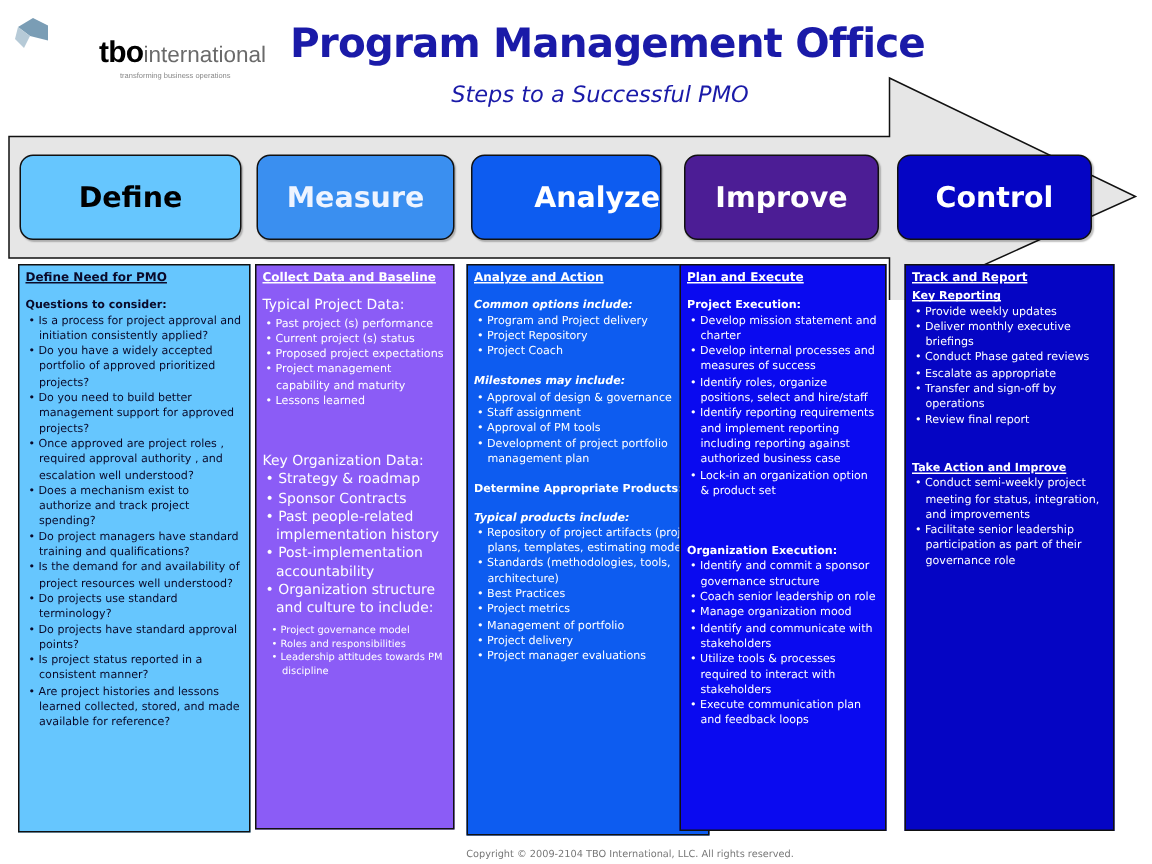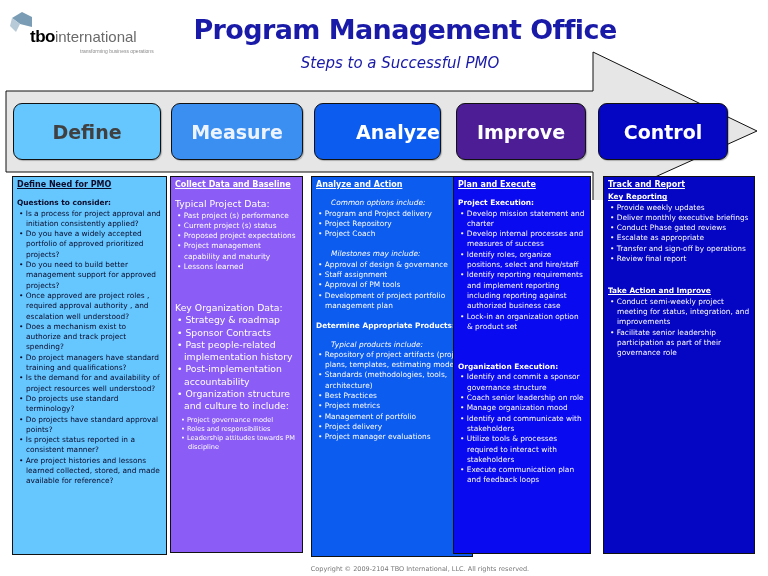--- a/index.html
+++ b/index.html
@@ -1,35 +1,35 @@
 <!DOCTYPE html>
 <html><head>
 <meta charset="utf-8">
 <style>
   html, body { margin:0; padding:0; }
   body { width:768px; height:576px; background:#ffffff; position:relative; overflow:hidden;
          font-family:"Liberation Sans", sans-serif; }
   .logo { position:absolute; left:8px; top:10px; width:160px; height:45px; }
   .logo-word { position:absolute; left:22px; top:14px; font-size:20px; color:#000; white-space:nowrap; }
-  .logo-word b { font-weight:bold; font-size:17px; letter-spacing:-0.5px; }
+  .logo-word b { font-weight:bold; font-size:20px; letter-spacing:-0.5px;margin-left:36px; }
   .logo-word span { font-weight:normal; color:#6a6a6a; font-size:15px; }
   .logo-tag { position:absolute; left:72px; top:38px; font-size:5px; color:#888; white-space:nowrap; }
   .title { position:absolute; left:180px; top:14px; width:450px; text-align:center;
            font-family:"DejaVu Sans", sans-serif; font-weight:bold; font-size:27px; color:#1a1aa8; letter-spacing:-0.6px; }
   .subtitle { position:absolute; left:250px; top:54px; width:300px; text-align:center;
               font-family:"DejaVu Sans", sans-serif; font-style:italic; font-size:15px; color:#1a1aa8; }
   svg.arrow { position:absolute; left:0; top:0; }
   .phase { position:absolute; top:103px; height:55px; border:1px solid #111; border-radius:9px;
            display:flex; align-items:center; justify-content:center;
            font-family:"DejaVu Sans", sans-serif; font-weight:bold; font-size:19px; box-shadow:1px 1px 1px rgba(0,0,0,.25);}
   .col { position:absolute; top:176px; height:377px; border:1px solid #111; box-sizing:border-box;
          padding:3px 4px; font-family:"DejaVu Sans", sans-serif; font-size:7.4px; line-height:10.3px; color:#fff; overflow:hidden; }
   .col .h { text-decoration:underline; font-weight:bold; font-size:8px; margin-bottom:8px; }
   .col .sh { font-weight:bold; margin-top:0; }
-  .col .it { font-style:italic; font-weight:normal;margin-left:15px; }
+  .col .it { font-style:italic; font-weight:bold; }
   .col ul { list-style:none; margin:0; padding:0; }
   .col li { padding-left:9px; text-indent:-7px; }
   .col li::before { content:"• "; }
   .gap { height:10px; }
   .big { font-size:9.3px; line-height:12.2px; }
   .small { font-size:6.6px; line-height:9px; }
   .copyright { position:absolute; left:0; width:768px; top:565px; text-align:center;
                font-size:6.5px; color:#777; font-family:"DejaVu Sans", sans-serif;padding-left:36px; }
 </style>
 </head>
@@ -46,21 +46,21 @@
   <div class="logo-tag">transforming business operations</div>
 </div>
 
 <div class="title">Program Management Office</div>
 <div class="subtitle">Steps to a Successful PMO</div>
 
 <svg class="arrow" width="768" height="200">
   <polygon points="6,91 593,91 593,52 757,131 593,205 593,172 6,172" fill="#e6e6e6" stroke="#111" stroke-width="1"></polygon>
 </svg>
 
-<div class="phase" style="left:13px;width:146px;background:#66c6fe;color:#404040;">
+<div class="phase" style="left:13px;width:146px;background:#66c6fe;color:#000000;">
     <span>Define</span>
   </div>
 <div class="phase" style="left:171px;width:130px;background:#3a8ff0;color:#eef4ff;">
     <span>Measure</span>
   </div>
 <div class="phase" style="left:314px;width:125px;background:#0d5cf0;color:#fff;justify-content:flex-end;">
     <span>Analyze</span>
   </div>
 <div class="phase" style="left:456px;width:128px;background:#4c1d95;color:#fff;">
     <span>Improve</span>
@@ -158,21 +158,21 @@
   <ul>
     <li>Identify and commit a sponsor governance structure</li>
     <li>Coach senior leadership on role</li>
     <li>Manage organization mood</li>
     <li>Identify and communicate with stakeholders</li>
     <li>Utilize tools &amp; processes required to interact with stakeholders</li>
     <li>Execute communication plan and feedback loops</li>
   </ul>
 </div>
 
-<div class="col" style="left:603px;width:152px;height:378px;background:#0505c4;">
+<div class="col" style="left:603px;width:140px;height:378px;background:#0505c4;">
   <div class="h" style="margin-bottom:2px">Track and Report</div>
   <div class="sh" style="text-decoration:underline">Key Reporting</div>
   <ul>
     <li>Provide weekly updates</li>
     <li>Deliver monthly executive briefings</li>
     <li>Conduct Phase gated reviews</li>
     <li>Escalate as appropriate</li>
     <li>Transfer and sign-off by operations</li>
     <li>Review final report</li>
   </ul>

